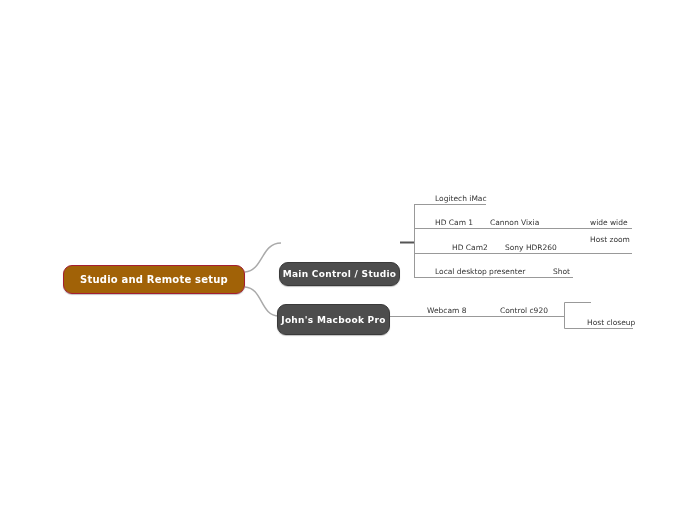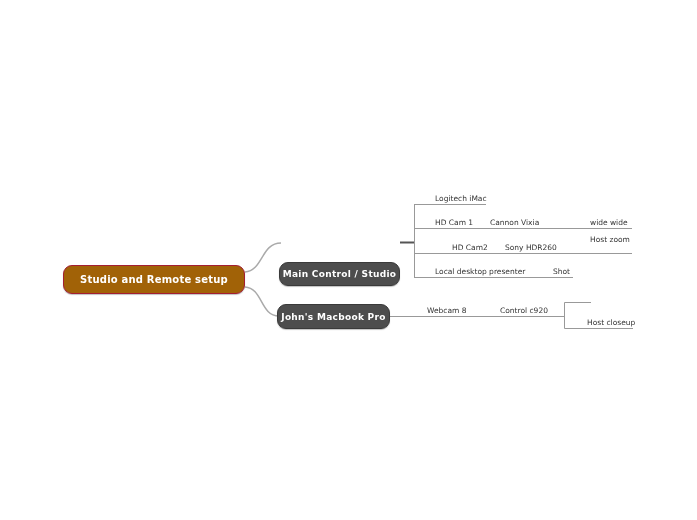--- a/index.html
+++ b/index.html
@@ -34,21 +34,21 @@
   }
   .node.branch {
     background: #4d4d4d;
     border: 1px solid #3a3a3a;
     border-radius: 9px;
     font-size: 9px;
     letter-spacing: 0.3px;
     box-shadow: 0 1px 1px rgba(0,0,0,0.25);
   }
   .node.branch-1 { left: 279px; top: 230px; width: 121px; height: 24px; margin-top: 32px; }
-  .node.branch-2 { left: 277px; top: 304px; width: 113px; height: 25px; }
+  .node.branch-2 { left: 277px; top: 304px; width: 113px; height: 31px; }
   .topic {
     position: absolute;
     font-size: 7.5px;
     line-height: 9px;
     color: #333333;
     white-space: nowrap;
     cursor: pointer;
   }
   .empty-topic {
     position: absolute;

